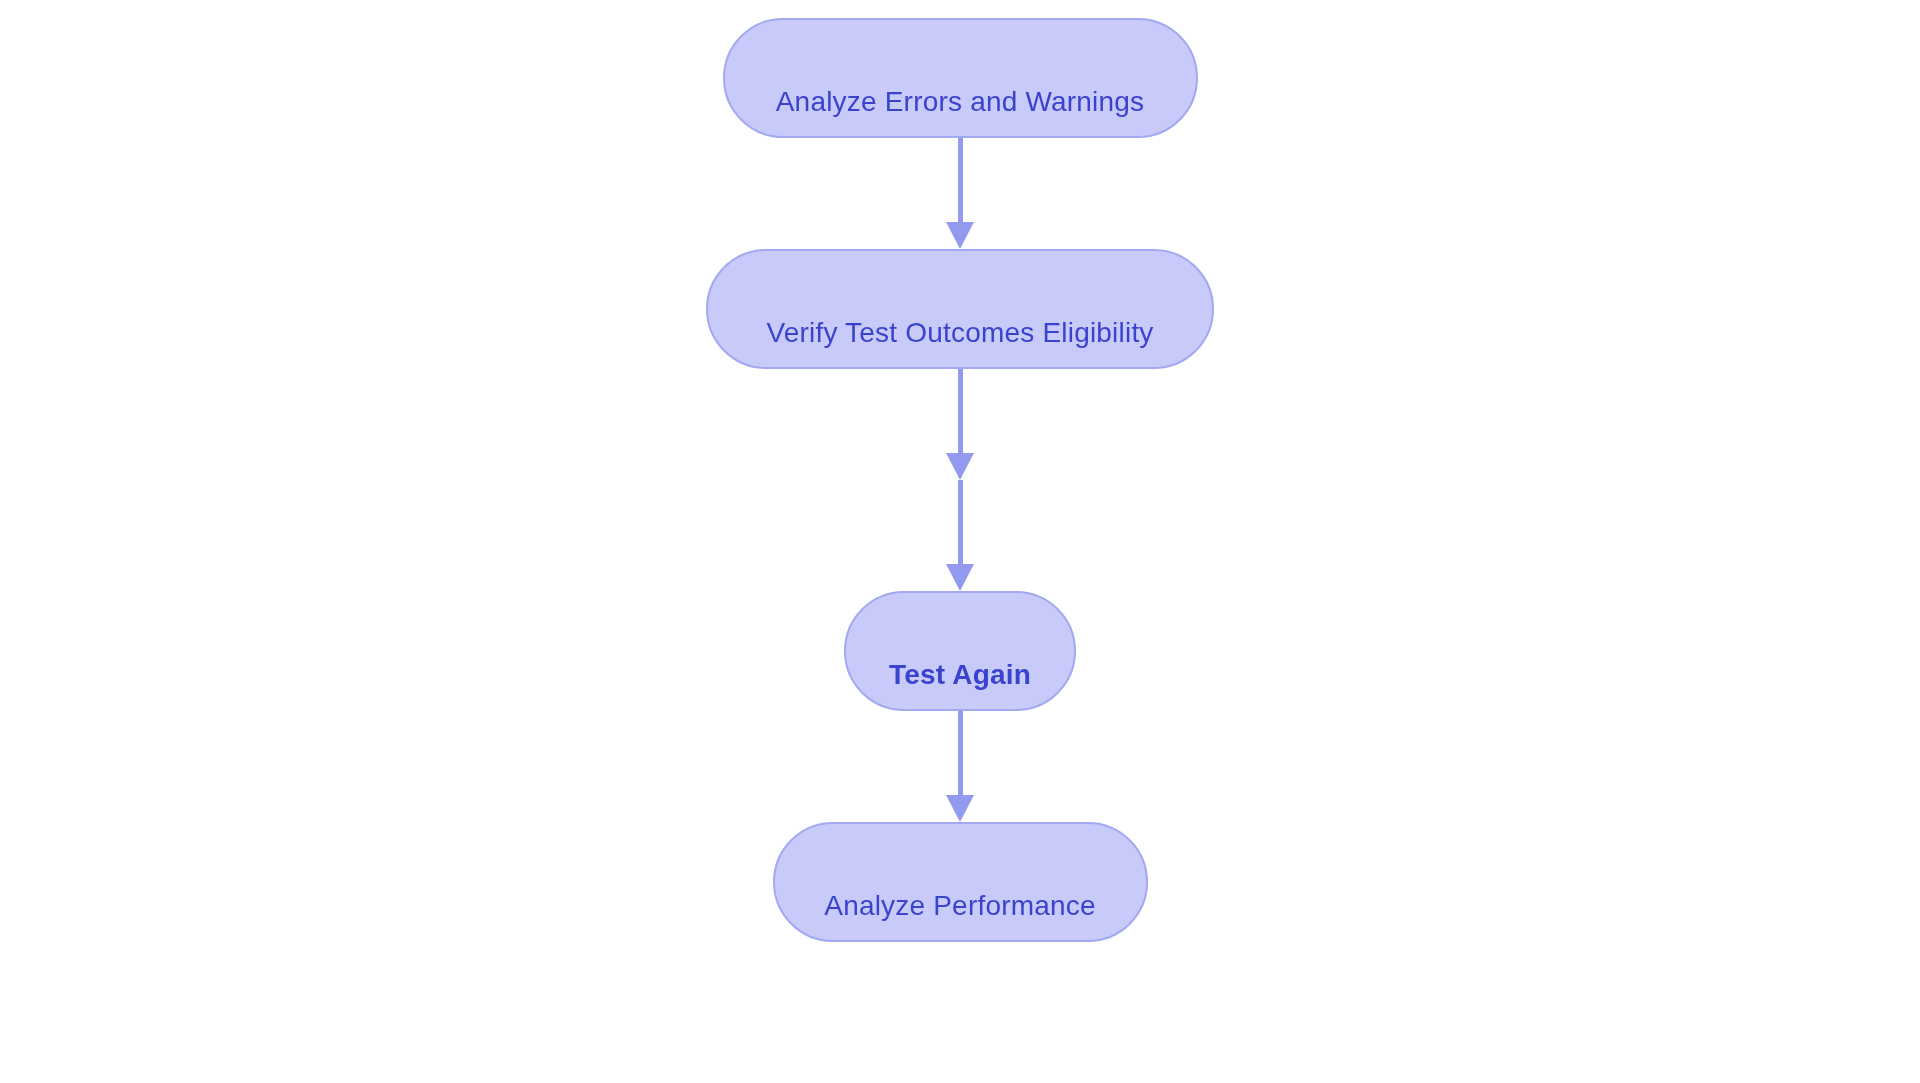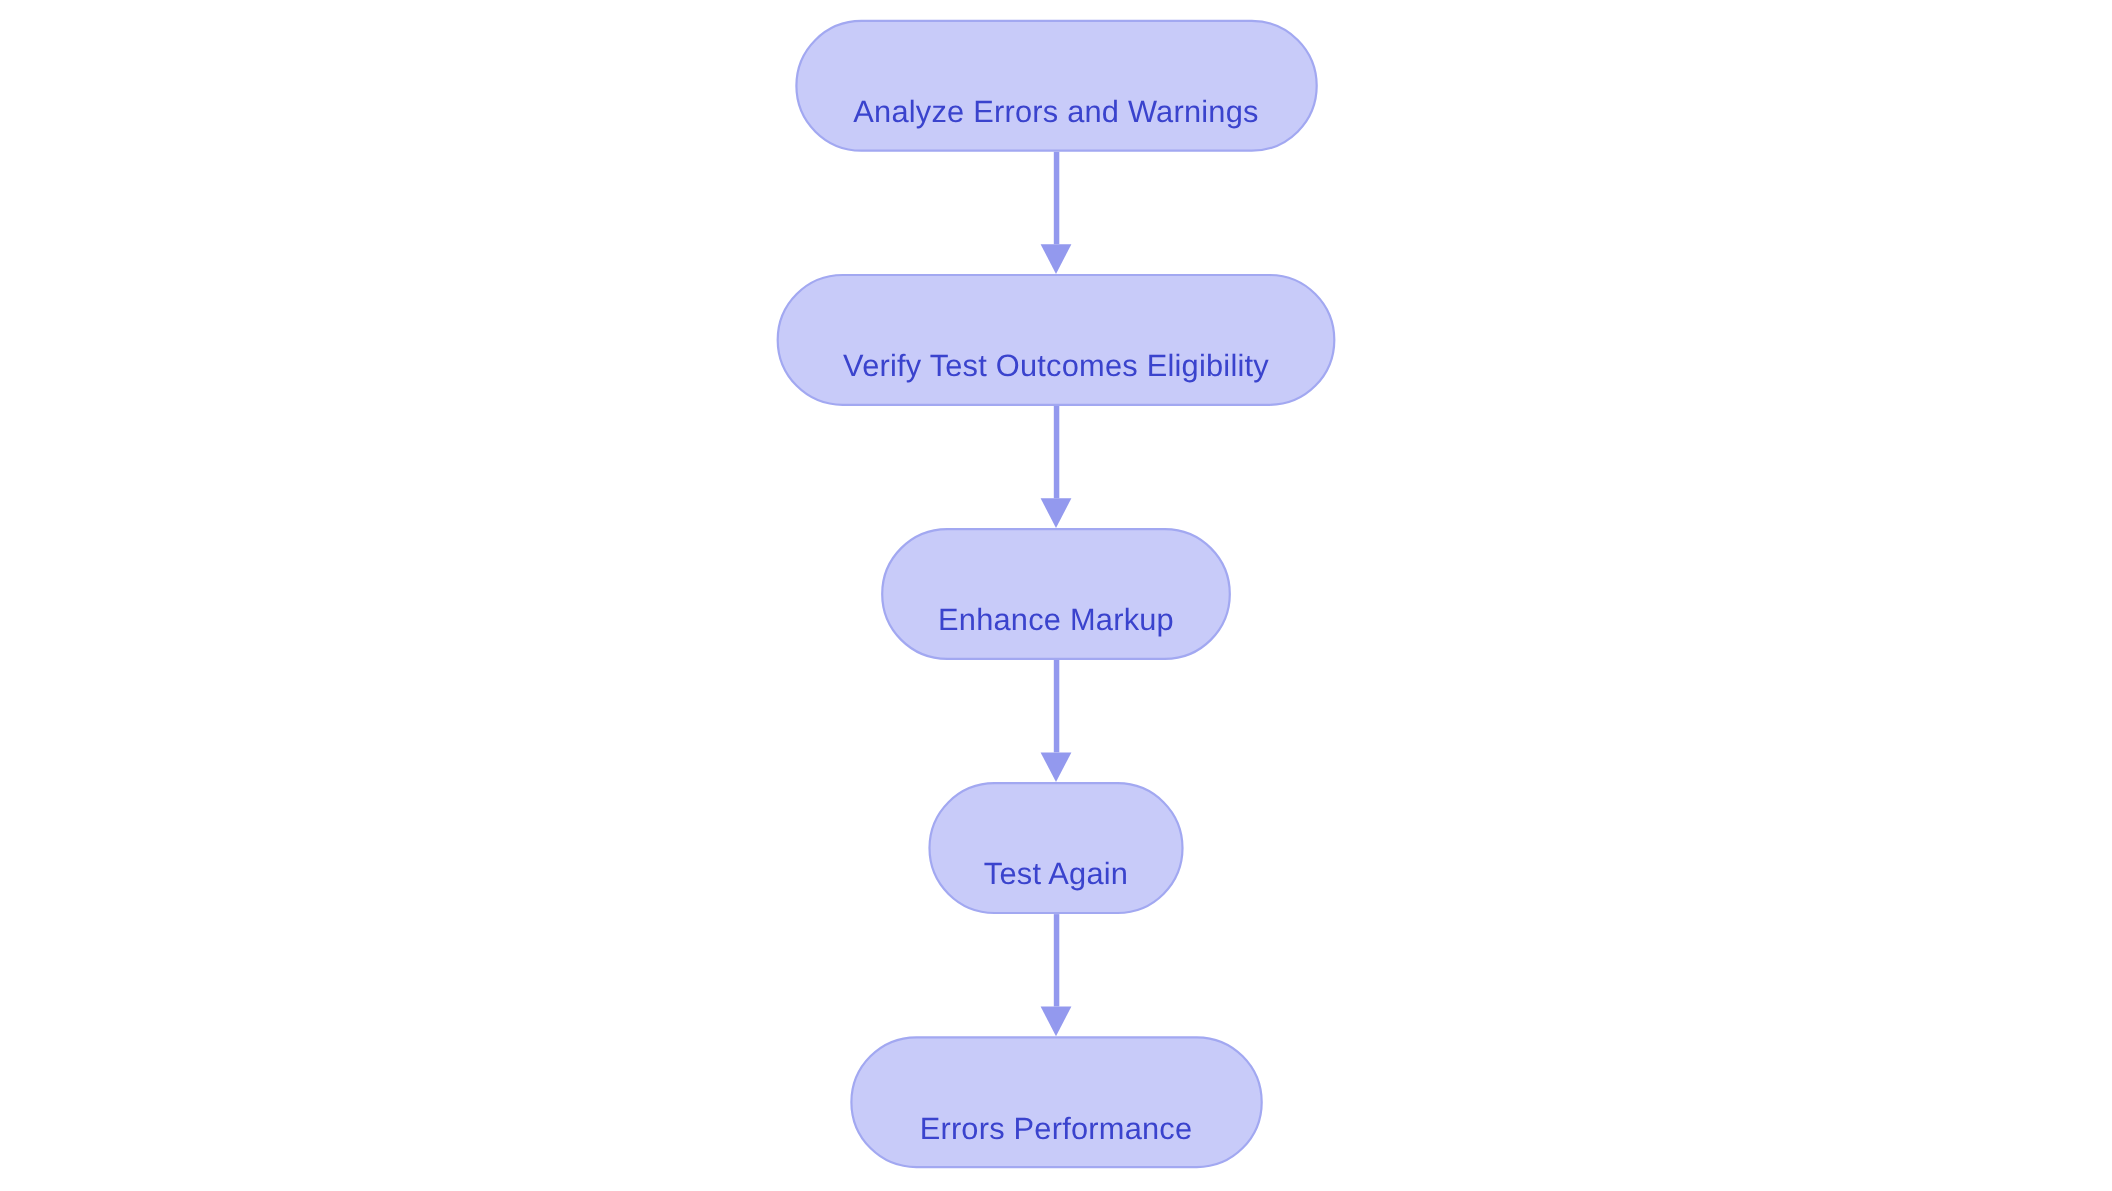--- a/index.html
+++ b/index.html
@@ -32,21 +32,21 @@
   .node span{
     color:var(--node-text);
     font-size:28px;
     letter-spacing:0.2px;
     white-space:nowrap;
     margin-top:48px;
   }
   .node-0{width:475px;}
   .node-1{width:508px;}
   .node-2{width:318px;}
-  .node-3{width:232px;}
+  .node-3{width:232px;font-weight:bold;}
   .node-4{width:375px;}
   .edge{
     height:111px;
     flex:0 0 auto;
     display:flex;
     flex-direction:column;
     align-items:center;
   }
   .edge-line{
     width:5px;
@@ -76,35 +76,32 @@
 
   <div class="node node-1">
     <span>Verify Test Outcomes Eligibility</span>
   </div>
 
   <div class="edge">
     <div class="edge-line"></div>
     <div class="edge-head"></div>
   </div>
 
-  <div class="node node-2">
-    <span>Enhance Markup</span>
-  </div>
 
   <div class="edge">
     <div class="edge-line"></div>
     <div class="edge-head"></div>
   </div>
 
   <div class="node node-3">
     <span>Test Again</span>
   </div>
 
   <div class="edge">
     <div class="edge-line"></div>
     <div class="edge-head"></div>
   </div>
 
   <div class="node node-4">
-    <span>Errors Performance</span>
+    <span>Analyze Performance</span>
   </div>
 
 </div>
 
 </body></html>

